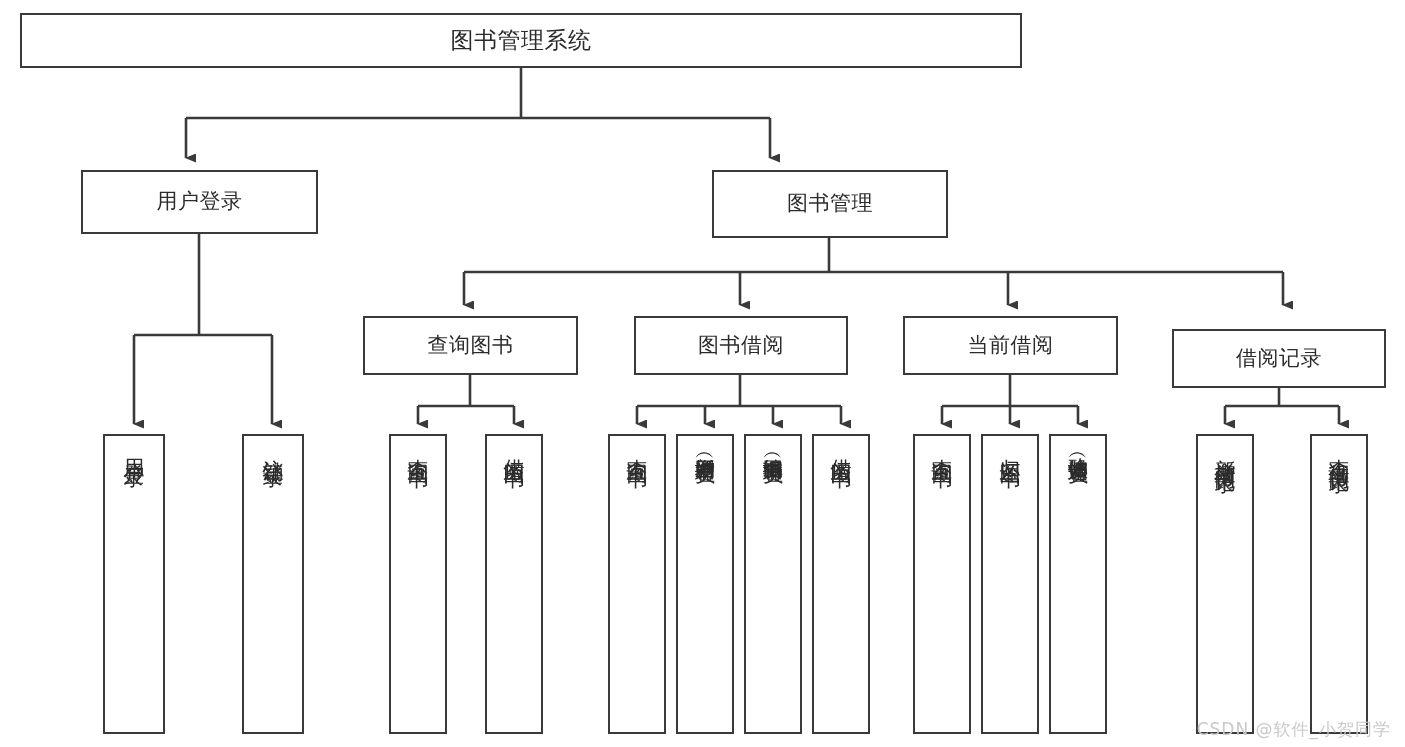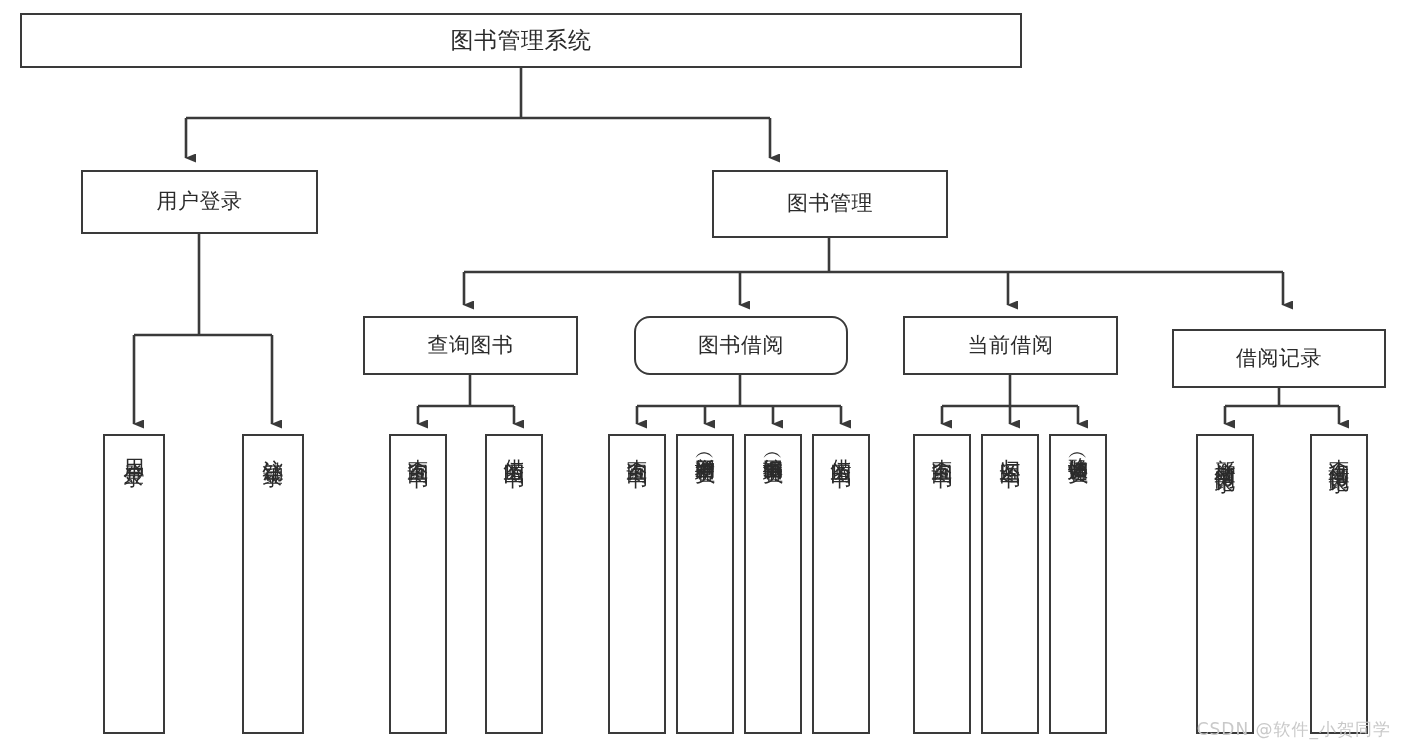--- a/index.html
+++ b/index.html
@@ -134,21 +134,21 @@
   <div class="node-box level1" style="left:81px; top:170px; width:237px; height:64px;">
     <span class="node-label">用户登录</span>
   </div>
   <div class="node-box level1" style="left:712px; top:170px; width:236px; height:68px;">
     <span class="node-label">图书管理</span>
   </div>
 
   <div class="node-box level2" style="left:363px; top:316px; width:215px; height:59px;">
     <span class="node-label">查询图书</span>
   </div>
-  <div class="node-box level2" style="left:634px; top:316px; width:214px; height:59px;border-radius:16px;">
+  <div class="node-box level2" style="left:634px; top:316px; width:214px; height:59px;">
     <span class="node-label">图书借阅</span>
   </div>
   <div class="node-box level2" style="left:903px; top:316px; width:215px; height:59px;align-items:center;">
     <span class="node-label">当前借阅</span>
   </div>
   <div class="node-box level2" style="left:1172px; top:329px; width:214px; height:59px;">
     <span class="node-label">借阅记录</span>
   </div>
 
   <div class="node-box leaf" style="left:103px; top:434px; width:62px; height:300px;">

